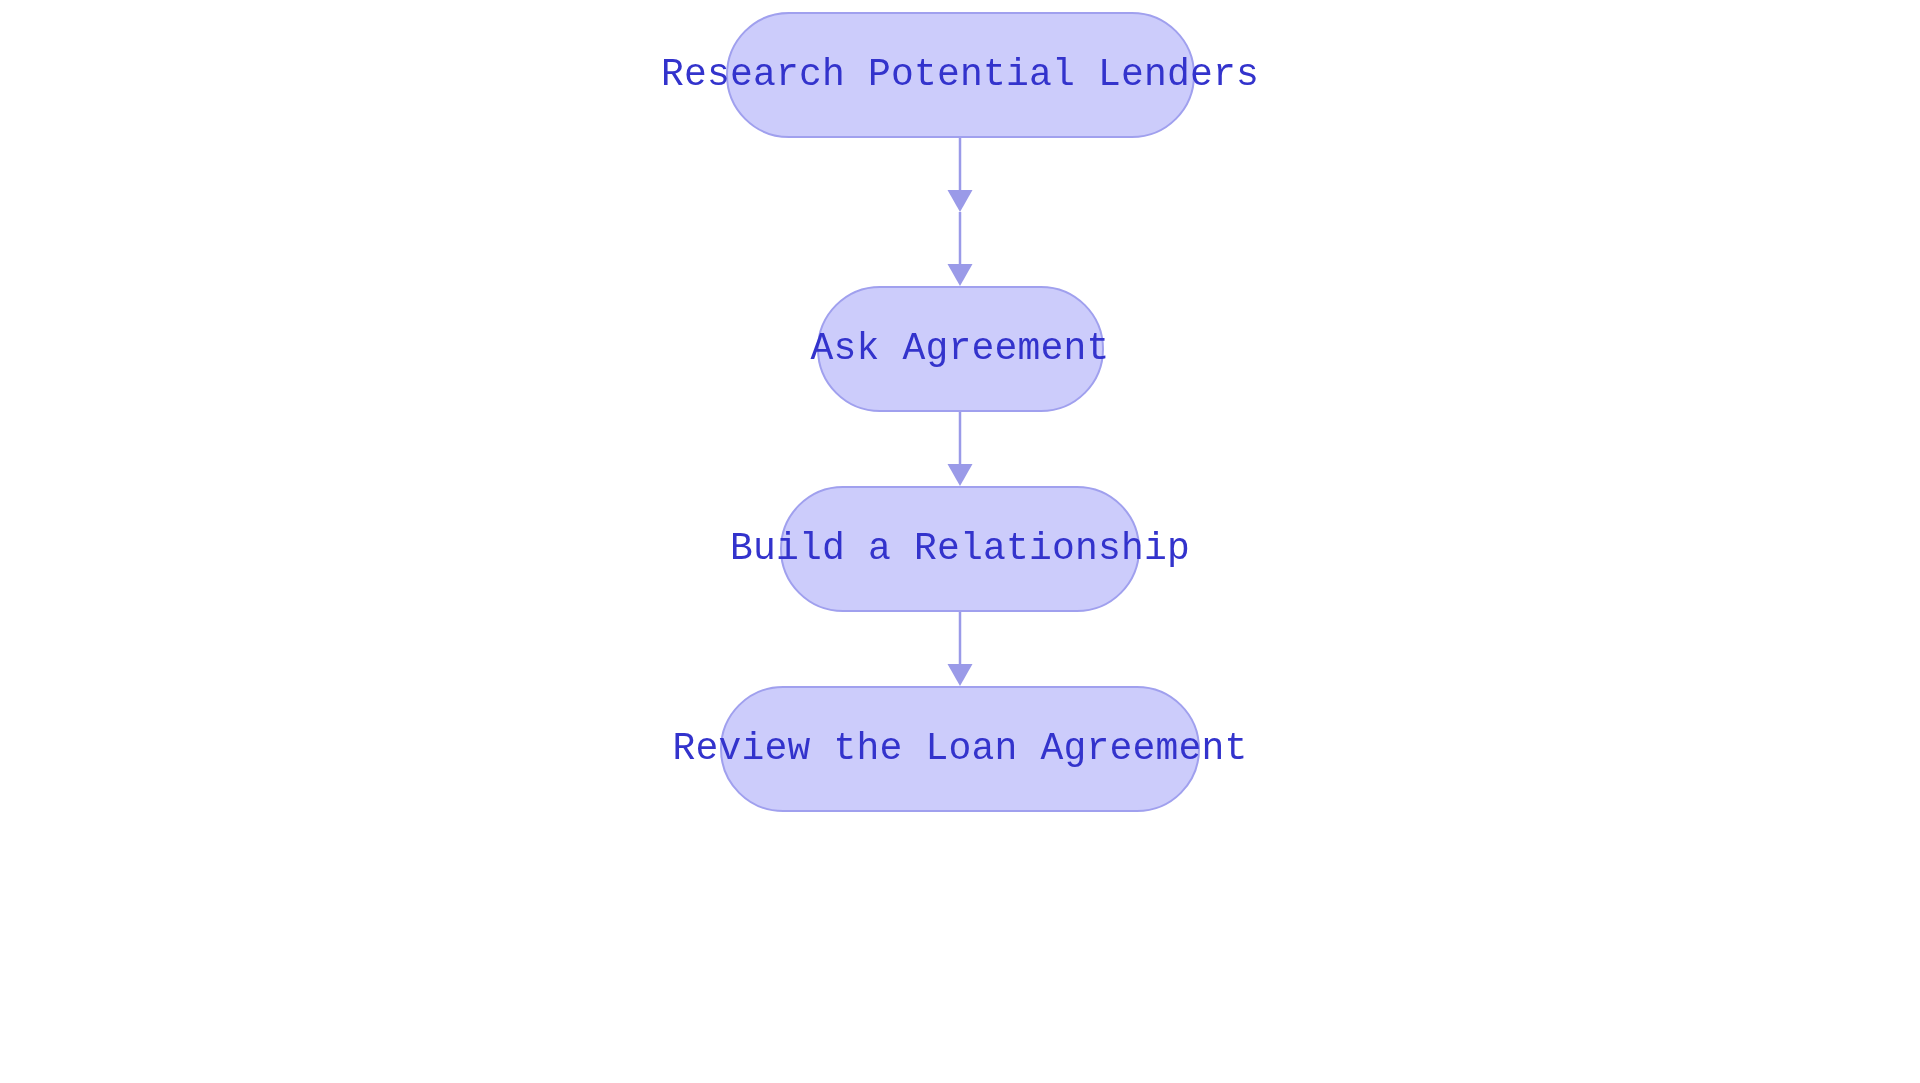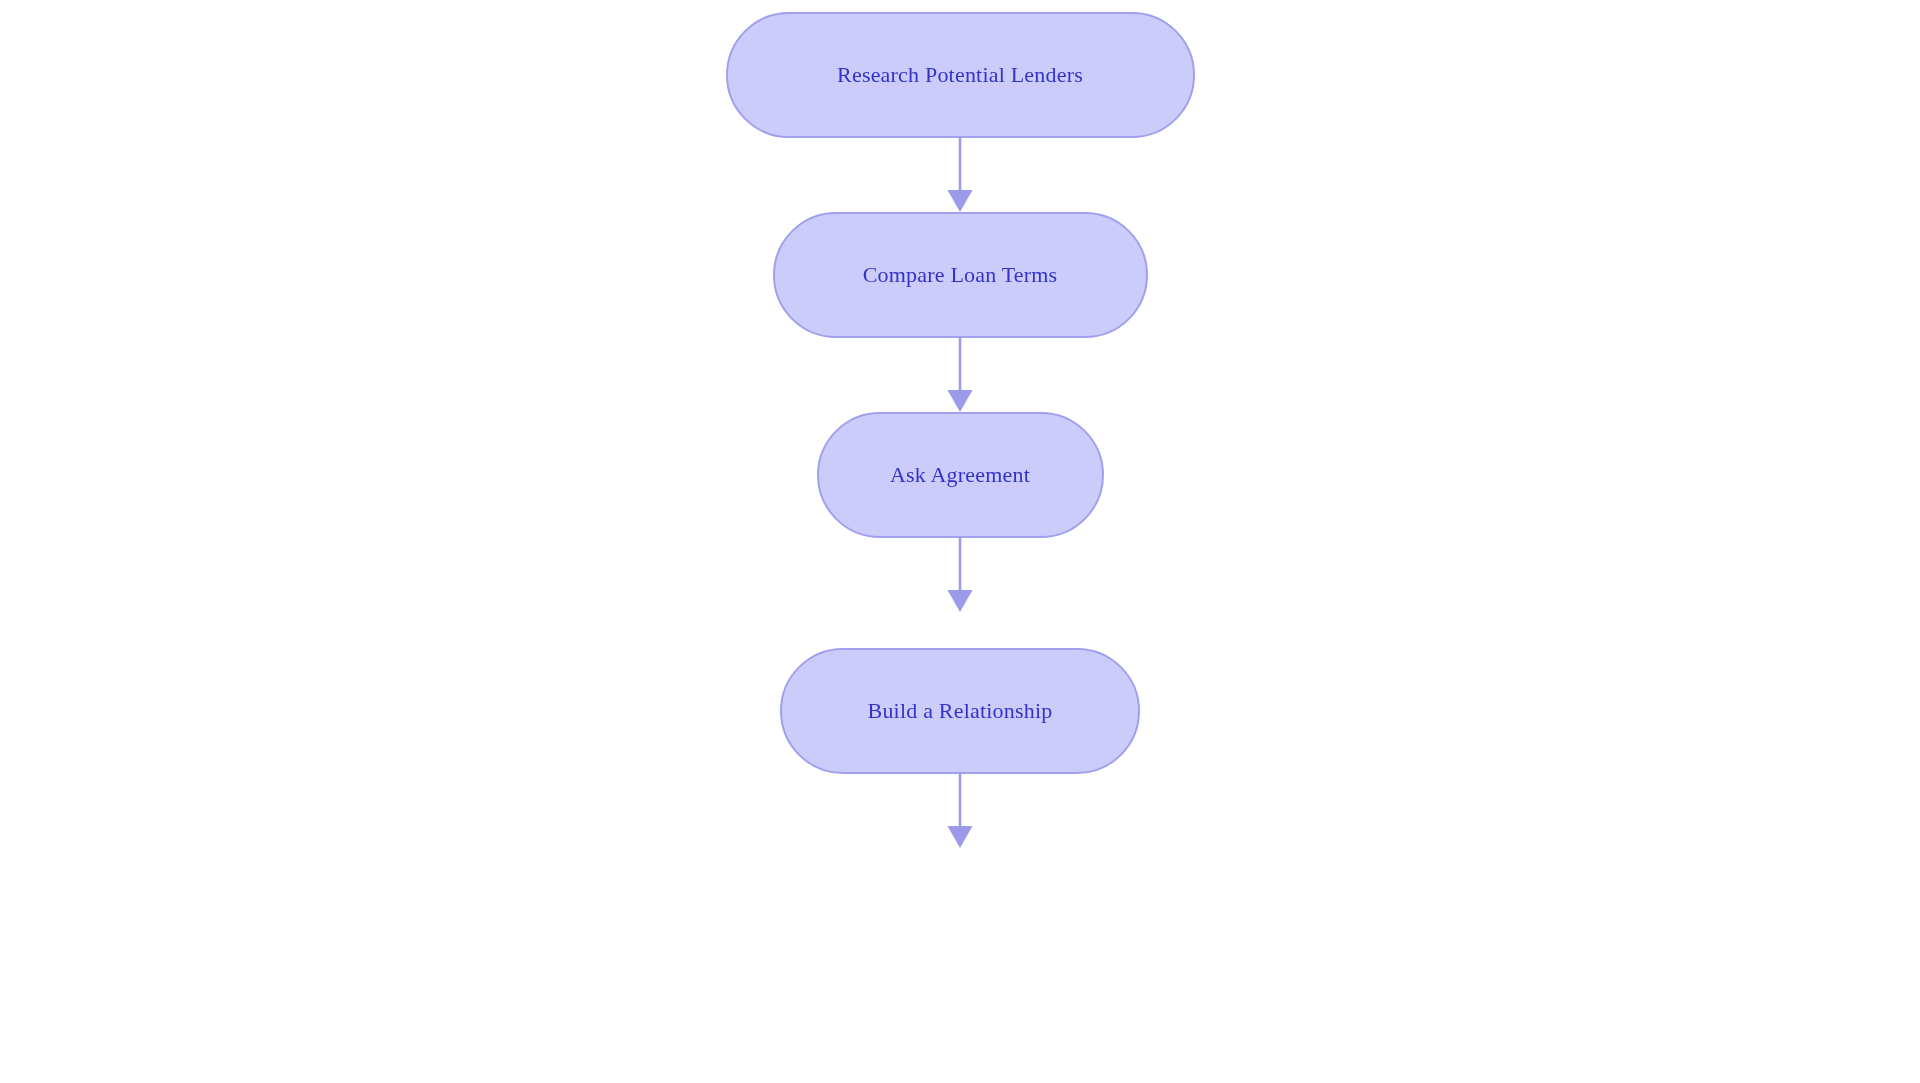--- a/index.html
+++ b/index.html
@@ -42,35 +42,35 @@
     border-radius: 63px;
     background: #ccccfb;
     border: 2px solid #a0a0ee;
     display: flex;
     align-items: center;
     justify-content: center;
     flex: 0 0 auto;
   }
 
   .node-label {
-    font-family: Liberation Serif, serif;
-    font-size: 22px;
+    font-family: Liberation Mono, monospace;
+    font-size: 38px;
     line-height: 1;
     color: #3333cc;
     letter-spacing: 0.2px;
     white-space: nowrap;
     padding: 0 44px;
     font-weight: 400;
   }
 
   
   .node.n-0 { width: 469px; }
   .node.n-1 { width: 375px; }
   .node.n-2 { width: 287px; }
-  .node.n-3 { width: 360px; margin-top: 36px; }
+  .node.n-3 { width: 360px; }
   .node.n-4 { width: 480px; }
 
   .connector {
     position: relative;
     width: 26px;
     height: 74px;
     flex: 0 0 auto;
     display: block;
   }
   .connector svg {
@@ -89,23 +89,20 @@
       <span class="node-label">Research Potential Lenders</span>
     </div>
 
     <div class="connector">
       <svg viewBox="0 0 26 74" xmlns="http://www.w3.org/2000/svg" aria-hidden="true">
         <line x1="13" y1="0" x2="13" y2="52" stroke="#9a9ae8" stroke-width="2.5"></line>
         <polygon points="13,74 0.5,52 25.5,52" fill="#9a9ae8"></polygon>
       </svg>
     </div>
 
-    <div class="node n-1">
-      <span class="node-label">Compare Loan Terms</span>
-    </div>
 
     <div class="connector">
       <svg viewBox="0 0 26 74" xmlns="http://www.w3.org/2000/svg" aria-hidden="true">
         <line x1="13" y1="0" x2="13" y2="52" stroke="#9a9ae8" stroke-width="2.5"></line>
         <polygon points="13,74 0.5,52 25.5,52" fill="#9a9ae8"></polygon>
       </svg>
     </div>
 
     <div class="node n-2">
       <span class="node-label">Ask Agreement</span>
@@ -122,15 +119,18 @@
       <span class="node-label">Build a Relationship</span>
     </div>
 
     <div class="connector">
       <svg viewBox="0 0 26 74" xmlns="http://www.w3.org/2000/svg" aria-hidden="true">
         <line x1="13" y1="0" x2="13" y2="52" stroke="#9a9ae8" stroke-width="2.5"></line>
         <polygon points="13,74 0.5,52 25.5,52" fill="#9a9ae8"></polygon>
       </svg>
     </div>
 
+    <div class="node n-4">
+      <span class="node-label">Review the Loan Agreement</span>
+    </div>
 
   </div>
 </div>
 
 </body></html>

